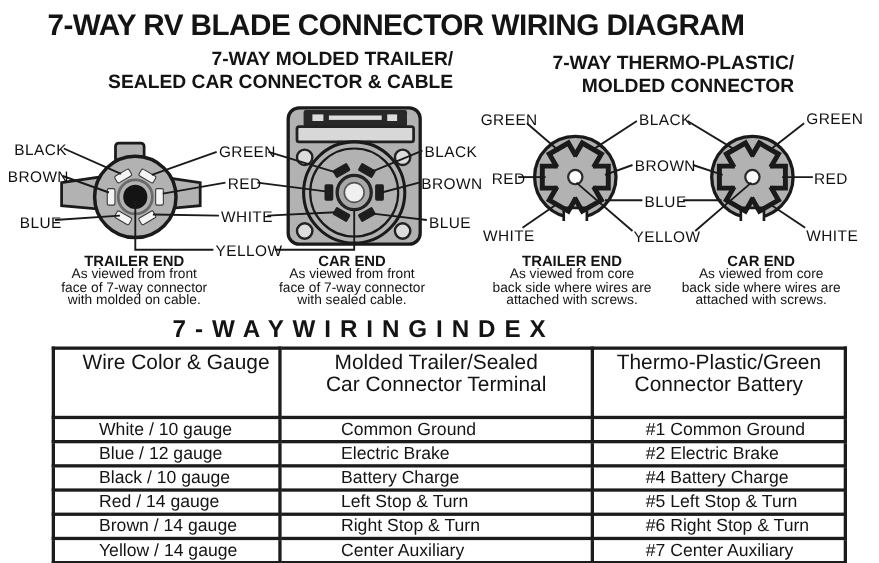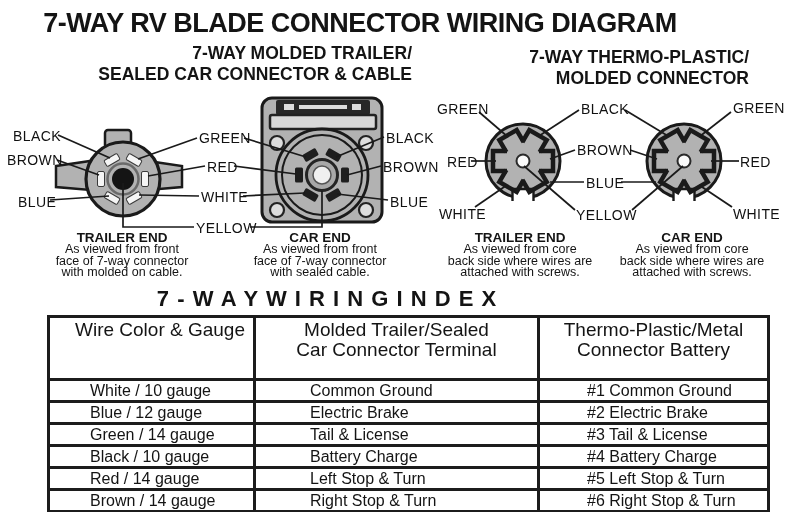--- a/index.html
+++ b/index.html
@@ -3,21 +3,21 @@
 <meta charset="utf-8">
 <style>
   html,body{margin:0;padding:0;background:#fff;}
   #app{position:relative;width:799px;height:512px;background:#fff;overflow:hidden;
        font-family:"Liberation Sans",sans-serif;color:#141414;}
   .abs{position:absolute;}
   #main-title{top:8px;left:0;width:720px;text-align:center;font-size:27px;font-weight:bold;
               letter-spacing:-0.5px;white-space:nowrap;}
   .section-subtitle{font-size:17.5px;font-weight:bold;line-height:21px;text-align:right;white-space:nowrap;}
   #subtitle-molded{top:43px;left:60px;width:352px;}
-  #subtitle-thermo{top:47px;left:489px;width:260px;}
+  #subtitle-thermo{top:47px;left:462px;width:260px;}
   .wlabel{position:absolute;font-size:14px;letter-spacing:0.4px;color:#111;white-space:nowrap;}
   .caption{position:absolute;text-align:center;}
   .cap-h{font-size:13.5px;font-weight:bold;line-height:13px;white-space:nowrap;}
   .cap-l{font-size:12.5px;line-height:11.5px;white-space:nowrap;}
   #diagram-svg{position:absolute;top:0;left:0;}
   #index-title{top:286px;left:0;width:654px;text-align:center;font-size:22px;font-weight:bold;
                letter-spacing:1px;white-space:nowrap;}
   #wiring-table{position:absolute;top:315px;left:47px;border-collapse:collapse;table-layout:fixed;}
   #wiring-table th,#wiring-table td{border:3px solid #1c1c1c;overflow:hidden;white-space:nowrap;}
   #wiring-table th{font-size:19px;font-weight:normal;line-height:20px;vertical-align:top;
@@ -209,42 +209,37 @@
       <tr>
         <th class="c1">
           <div>Wire Color &amp; Gauge</div>
           <div></div>
         </th>
         <th>
           <div>Molded Trailer/Sealed</div>
           <div>Car Connector Terminal</div>
         </th>
         <th>
-          <div>Thermo-Plastic/Metal</div>
+          <div>Thermo-Plastic/Green</div>
           <div>Connector Battery</div>
         </th>
       </tr>
     </thead>
     <tbody>
       <tr>
         <td class="c1">White / 10 gauge</td>
         <td class="c2">Common Ground</td>
         <td class="c3">#1 Common Ground</td>
       </tr>
       <tr>
         <td class="c1">Blue / 12 gauge</td>
         <td class="c2">Electric Brake</td>
         <td class="c3">#2 Electric Brake</td>
       </tr>
       <tr>
-        <td class="c1">Green / 14 gauge</td>
-        <td class="c2">Tail &amp; License</td>
-        <td class="c3">#3 Tail &amp; License</td>
-      </tr>
-      <tr>
         <td class="c1">Black / 10 gauge</td>
         <td class="c2">Battery Charge</td>
         <td class="c3">#4 Battery Charge</td>
       </tr>
       <tr>
         <td class="c1">Red / 14 gauge</td>
         <td class="c2">Left Stop &amp; Turn</td>
         <td class="c3">#5 Left Stop &amp; Turn</td>
       </tr>
       <tr>

